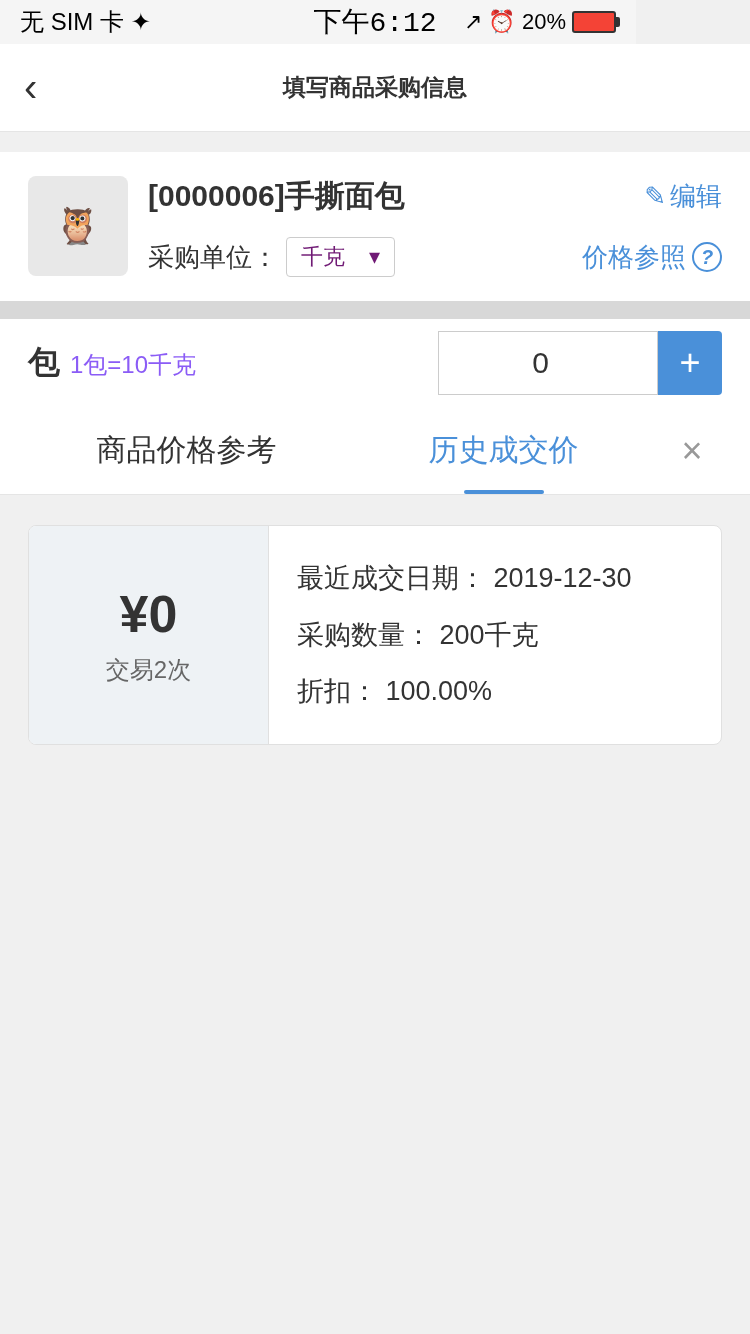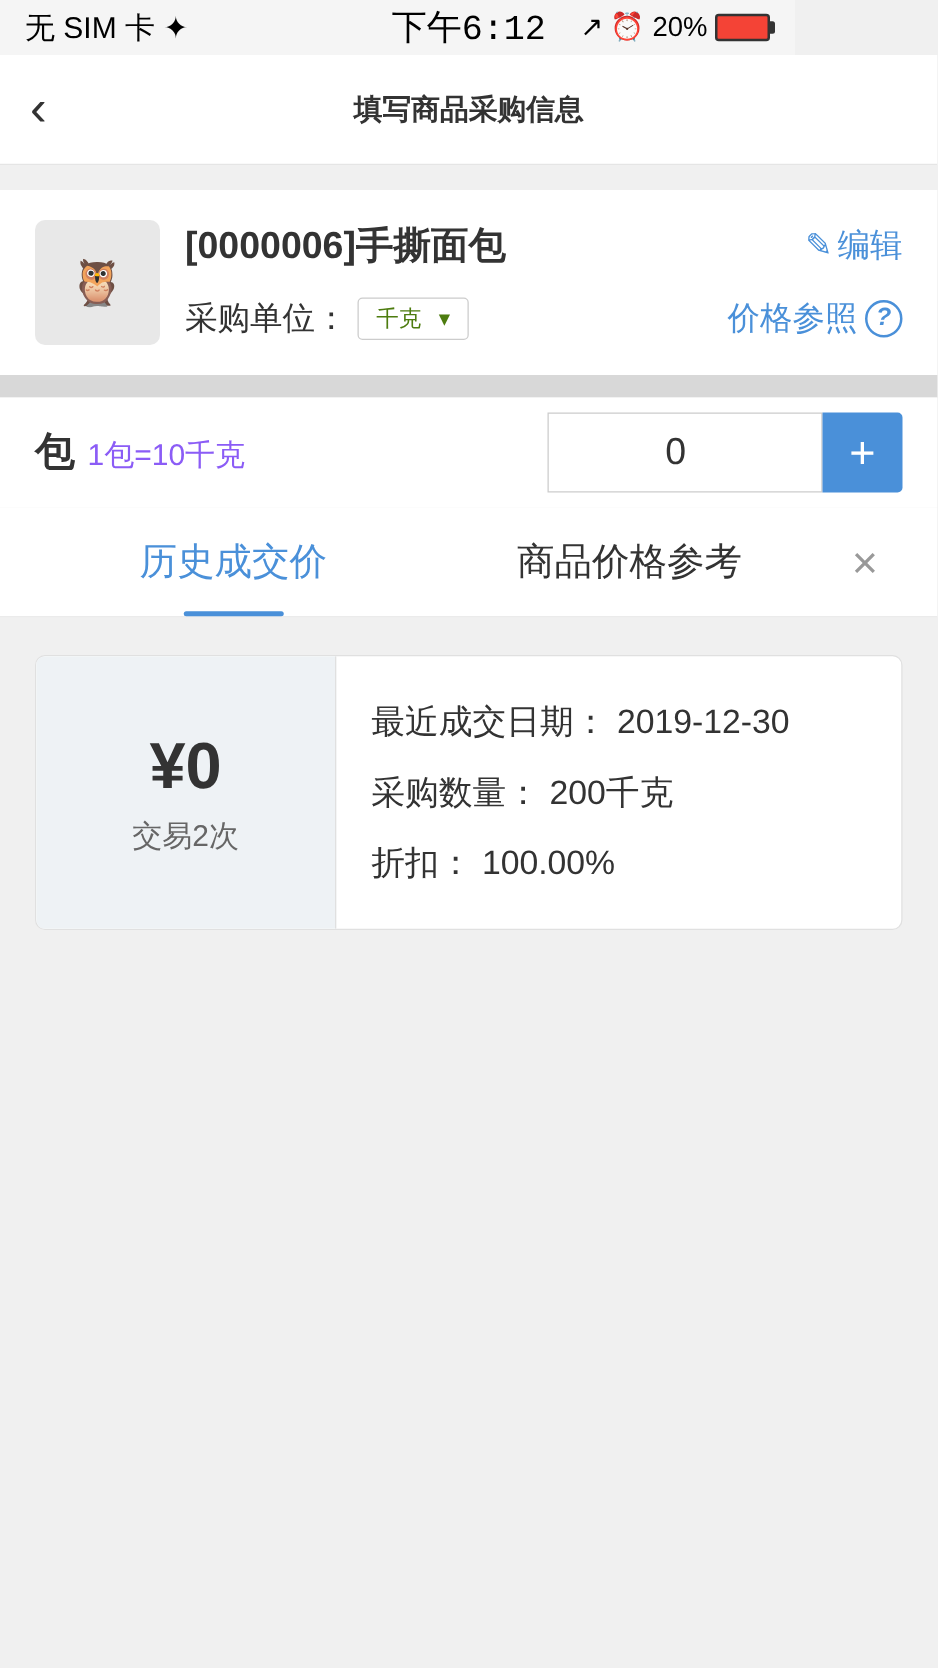--- a/index.html
+++ b/index.html
@@ -147,23 +147,23 @@
       display: flex;
       align-items: center;
       gap: 8px;
     }
     .unit-select {
       display: inline-flex;
       align-items: center;
       border: 1px solid #ccc;
       border-radius: 4px;
       padding: 4px 14px;
-      font-size: 18px;
-      color: #4d7c0f;
-      gap: 14px;
+      font-size: 22px;
+      color: #701a75;
+      gap: 24px;
       background: #fff;
     }
     .price-ref {
       font-size: 26px;
       color: #4a90d9;
       display: flex;
       align-items: center;
       gap: 6px;
     }
     .circle-q {
@@ -390,26 +390,26 @@
     <span class="qty-unit">包</span>
     <span class="qty-ratio">1包=10千克</span>
   </div>
   <div class="quantity-input-group">
     <input class="qty-input" type="number" value="0" style="">
     <button class="qty-plus">+</button>
   </div>
 </div>
 
 <div class="tabs-bar">
+  <div class="tab-item">
+    <span>商品价格参考</span>
+  </div>
   <div class="tab-item active">
     <span>历史成交价</span>
     <div class="tab-underline"></div>
-  </div>
-  <div class="tab-item">
-    <span>商品价格参考</span>
   </div>
   <div class="tab-close">×</div>
 </div>
 
 <div class="main-content">
   <div class="history-card">
     <div class="history-left">
       <div class="history-price">¥0</div>
       <div class="history-trade-count">交易2次</div>
     </div>

